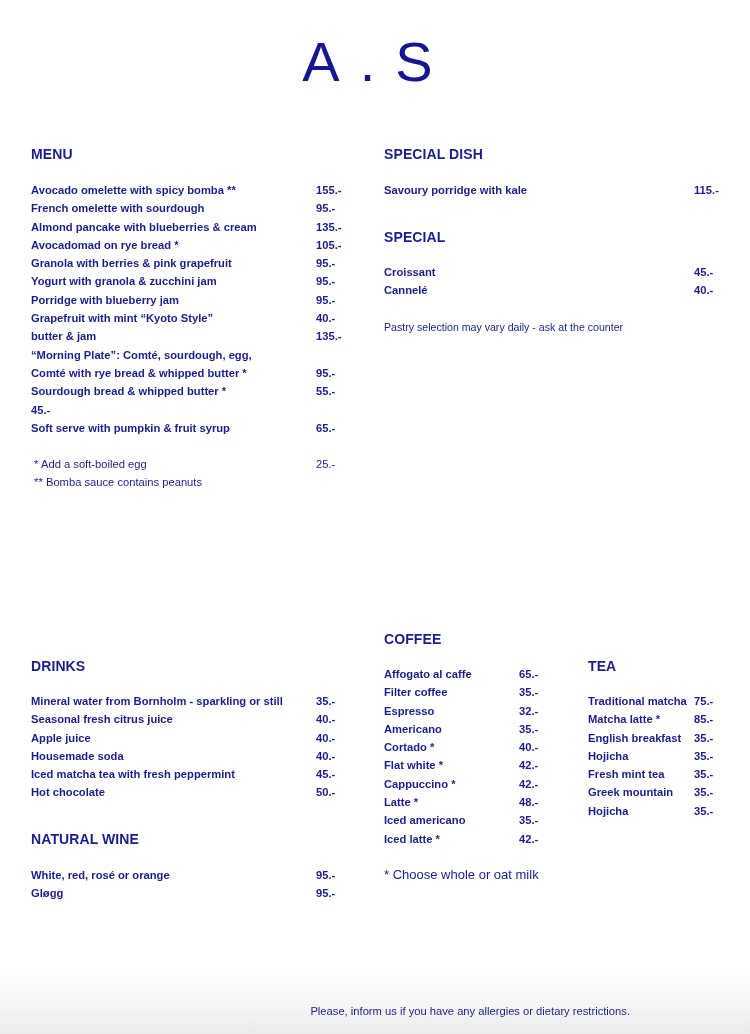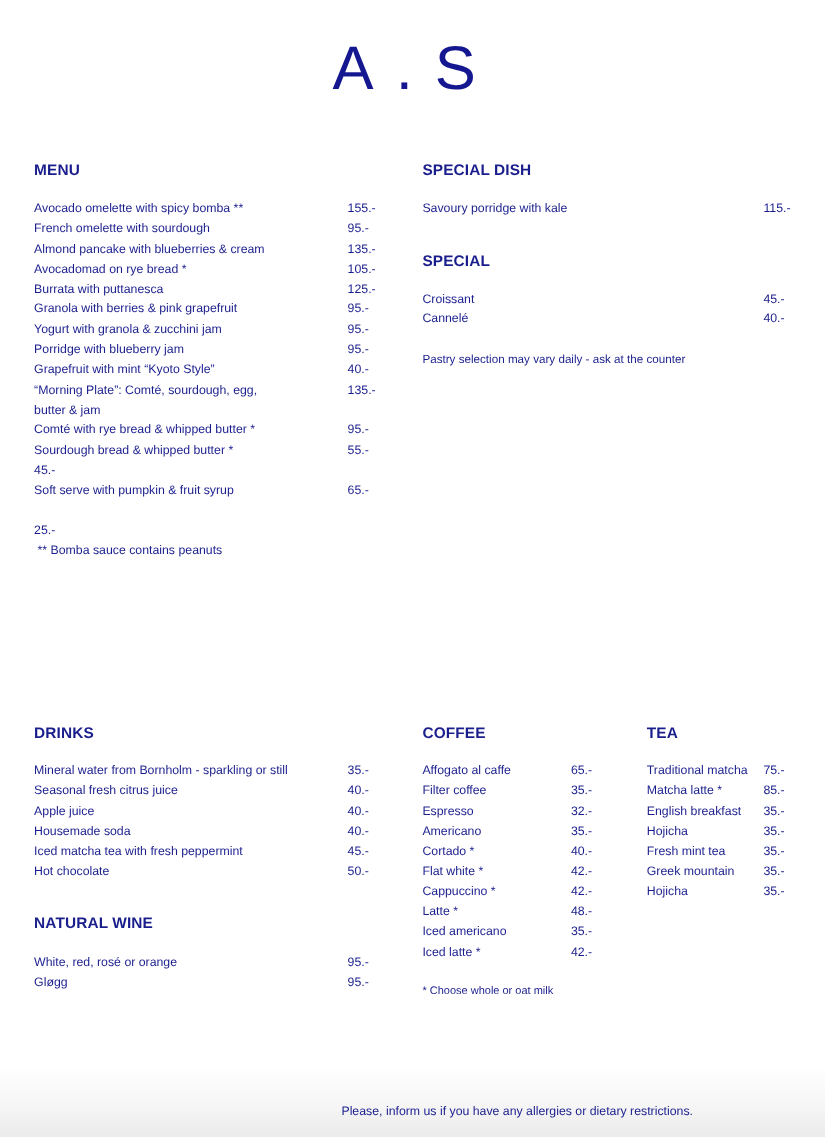--- a/index.html
+++ b/index.html
@@ -23,31 +23,31 @@
       padding-left: 5px;
     }
     .section { position: absolute; }
     .section-title {
       font-size: 14px;
       line-height: 18px;
       font-weight: 700;
       letter-spacing: 0.1px;
       color: #1a1e8c;
     }
-    .items { margin-top: 18px; }
+    .items { margin-top: 18px; font-weight: bold; }
     .row {
       display: flex;
       font-size: 11.2px;
       line-height: 18.3px;
       color: #1a1e8c;
     }
     .row .name { flex: 0 0 auto; }
     .row .price { flex: 0 0 auto; }
     .note {
-      font-size: 10px;
+      font-size: 13px;
       line-height: 18.3px;
       color: #1a1e8c;
     }
     .footer {
       position: absolute;
       left: 0;
       bottom: 0;
       width: 750px;
       height: 100px;
       background: linear-gradient(to bottom, #ffffff 0%, #ffffff 35%, #f6f6f6 70%, #ebebeb 100%);
@@ -83,43 +83,39 @@
       </div>
     <div class="row">
         <span class="name" style="width:285px">Almond pancake with blueberries &amp; cream</span>
         <span class="price">135.-</span>
       </div>
     <div class="row">
         <span class="name" style="width:285px">Avocadomad on rye bread *</span>
         <span class="price">105.-</span>
       </div>
     <div class="row">
-        <span class="name" style="width:285px">Burrata with puttanesca</span>
-        <span class="price">125.-</span>
-      </div>
-    <div class="row">
         <span class="name" style="width:285px">Granola with berries &amp; pink grapefruit</span>
         <span class="price">95.-</span>
       </div>
     <div class="row">
         <span class="name" style="width:285px">Yogurt with granola &amp; zucchini jam</span>
         <span class="price">95.-</span>
       </div>
     <div class="row">
         <span class="name" style="width:285px">Porridge with blueberry jam</span>
         <span class="price">95.-</span>
       </div>
     <div class="row">
         <span class="name" style="width:285px">Grapefruit with mint “Kyoto Style”</span>
         <span class="price">40.-</span>
       </div>
     <div class="row">
       <span class="name" style="width:285px">
+        <span style="display:block">butter &amp; jam</span>
         <span style="display:block">“Morning Plate”: Comté, sourdough, egg,</span>
-        <span style="display:block">butter &amp; jam</span>
       </span>
       <span class="price">135.-</span>
     </div>
     <div class="row">
         <span class="name" style="width:285px">Comté with rye bread &amp; whipped butter *</span>
         <span class="price">95.-</span>
       </div>
     <div class="row">
         <span class="name" style="width:285px">Sourdough bread &amp; whipped butter *</span>
         <span class="price">55.-</span>
@@ -127,20 +123,21 @@
     <div class="row">
         <span class="price">45.-</span>
       </div>
     <div class="row">
         <span class="name" style="width:285px">Soft serve with pumpkin &amp; fruit syrup</span>
         <span class="price">65.-</span>
       </div>
   </div>
   <div style="margin-top:18px">
     <div class="row">
+        <span class="name" style="width:285px; white-space:pre"> * Add a soft-boiled egg</span>
         <span class="price">25.-</span>
       </div>
     <div class="row">
         <span class="name" style="width:285px; white-space:pre"> ** Bomba sauce contains peanuts</span>
         <span class="price"></span>
       </div>
   </div>
 </div>
 
 <div class="section" style="left:384px; top:145px; width:340px;">
@@ -205,21 +202,21 @@
         <span class="name" style="width:285px">White, red, rosé or orange</span>
         <span class="price">95.-</span>
       </div>
     <div class="row">
         <span class="name" style="width:285px">Gløgg</span>
         <span class="price">95.-</span>
       </div>
   </div>
 </div>
 
-<div class="section" style="left:384px; top:657px; width:180px;">
+<div class="section" style="left:384px; top:630px; width:180px;">
   <div class="section-title">COFFEE</div>
   <div class="items" style="margin-top:17px">
     <div class="row">
         <span class="name" style="width:135px">Affogato al caffe</span>
         <span class="price">65.-</span>
       </div>
     <div class="row">
         <span class="name" style="width:135px">Filter coffee</span>
         <span class="price">35.-</span>
       </div>

